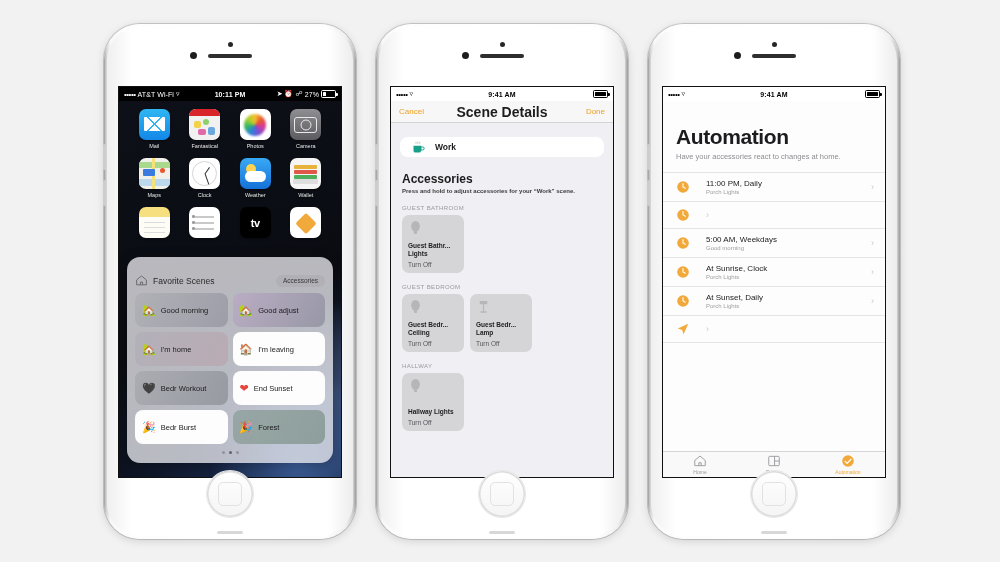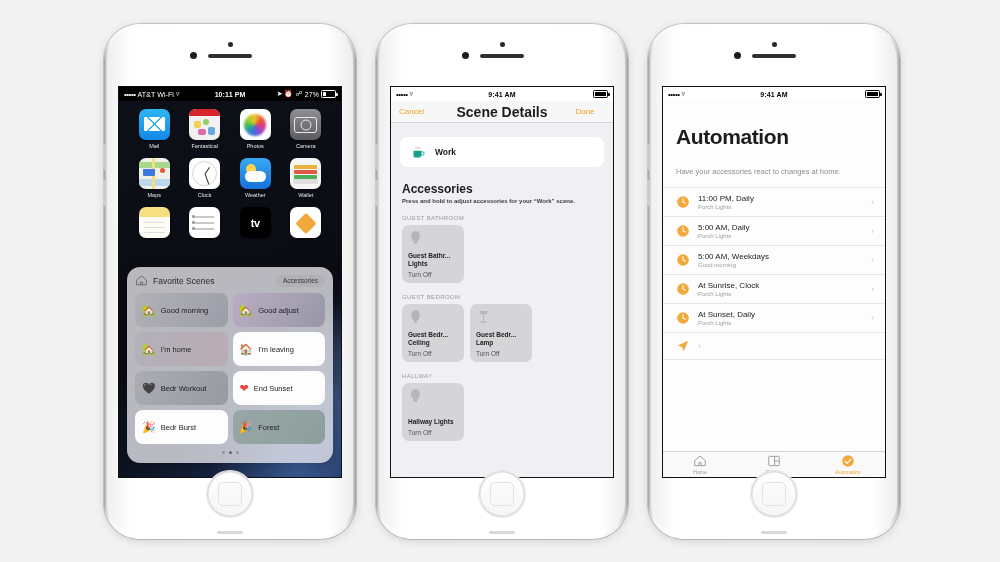--- a/index.html
+++ b/index.html
@@ -126,21 +126,21 @@
   .ic-remind .dt{position:absolute;left:3px;width:2.5px;height:2.5px;border-radius:50%;background:#9b9b9b;}
   .ic-tv{background:#000;}
   .ic-tv::after{content:"tv";position:absolute;left:50%;top:50%;transform:translate(-50%,-50%);
     color:#fff;font-size:11px;font-weight:bold;letter-spacing:-.5px;}
   .ic-home{background:#fff;}
   .ic-home::after{content:"";position:absolute;left:50%;top:9px;transform:translateX(-50%) rotate(45deg);
     width:15px;height:15px;background:#f2a93b;border-radius:2px;}
 
   
   .widget{position:absolute;left:8px;right:8px;bottom:14px;
-    border-radius:13px;padding:7px 8px 9px;
+    border-radius:13px;padding:17px 8px 9px;
     background:rgba(228,228,232,.80);
     backdrop-filter:blur(10px);
     box-shadow:0 3px 14px rgba(0,0,0,.3);}
   .w-head{display:flex;align-items:center;gap:5px;margin-bottom:6px;}
   .w-home-ic{width:13px;height:13px;position:relative;flex:0 0 auto;}
   .w-home-ic svg{display:block;}
   .w-title{font-size:8.5px;font-weight:500;color:#2a2a2a;flex:1;}
   .w-pill{font-size:6.5px;color:#3b3b3b;background:rgba(170,170,175,.55);
     padding:2.5px 7px;border-radius:9px;}
   .scenes{display:grid;grid-template-columns:1fr 1fr;gap:5px;}
@@ -158,43 +158,43 @@
   .sc-h{background:linear-gradient(120deg,rgba(150,166,164,.95),rgba(140,156,152,.95));}
   .pagedots{display:flex;justify-content:center;gap:4px;margin-top:7px;}
   .pagedots span{width:3px;height:3px;border-radius:50%;background:rgba(120,120,125,.6);}
   .pagedots span.on{background:rgba(90,90,95,.9);}
 
   
   .p2body{height:376px;background:#efeff4;position:relative;overflow:hidden;}
   .navbar{height:22px;background:#f7f7f7;border-bottom:.5px solid #d4d4d4;
     display:flex;align-items:center;padding:0 8px;box-sizing:border-box;}
   .nav-l,.nav-r{font-size:8px;color:#f0a020;width:40px;}
-  .nav-r{text-align:center;}
+  .nav-r{text-align:right;}
   .nav-t{flex:1;text-align:center;font-size:14px;font-weight:bold;color:#1c1c1e;}
-  .scene-card{margin:14px 9px 0;background:#fff;border-radius:8px;height:30px;
+  .scene-card{margin:14px 9px 0;background:#fff;border-radius:8px;height:20px;
     display:flex;align-items:center;gap:9px;padding:0 11px;box-sizing:border-box;}
   .mug{width:15px;height:15px;position:relative;flex:0 0 auto;}
   .scene-card .nm{font-size:8.5px;font-weight:bold;color:#1c1c1e;}
   .sec-h{margin:15px 11px 0;font-size:12px;font-weight:bold;color:#1c1c1e;}
   .sec-s{margin:2px 11px 0;font-size:6px;color:#3b3b3b;font-weight:bold;}
   .grp-lb{margin:11px 11px 4px;font-size:6px;color:#9a9a9e;letter-spacing:.4px;}
   .acc-row{display:flex;gap:6px;padding:0 11px;}
   .acc{width:62px;height:58px;border-radius:7px;background:#d5d5d8;
     position:relative;padding:5px 6px;box-sizing:border-box;}
   .acc .ai{position:absolute;left:7px;top:5px;}
   .acc .an{position:absolute;left:6px;bottom:16px;right:4px;font-size:6.5px;font-weight:bold;color:#1c1c1e;line-height:1.15;}
   .acc .av{position:absolute;left:6px;bottom:5px;font-size:6.5px;color:#55555a;}
 
   
   .p3body{height:376px;background:#fdfdfd;position:relative;overflow:hidden;display:flex;flex-direction:column;}
   .auto-head{padding:24px 13px 0;}
   .auto-title{font-size:21px;font-weight:bold;color:#1c1c1e;letter-spacing:-.4px;}
-  .auto-sub{font-size:7.5px;color:#8e8e93;margin-top:18px;line-height:1.35;max-width:175px;}
+  .auto-sub{font-size:7.5px;color:#8e8e93;margin-top:3px;line-height:1.35;max-width:175px;}
   .auto-list{margin-top:10px;flex:1;}
-  .arow{display:flex;align-items:center;gap:8px;padding:6px 11px 6px 13px;
+  .arow{display:flex;align-items:center;gap:16px;padding:6px 11px 6px 13px;
     border-bottom:.5px solid #e6e6e8;min-height:23px;box-sizing:border-box;}
   .arow:first-child{border-top:.5px solid #e6e6e8;}
   .aic{width:14px;height:14px;flex:0 0 auto;position:relative;}
   .atxt{flex:1;}
   .atitle{font-size:8px;color:#1c1c1e;}
   .asub{font-size:6px;color:#a0a0a5;margin-top:1px;}
   .chev{color:#c7c7cc;font-size:9px;}
   .cta-wrap{padding:9px 11px 10px;}
   .cta{height:25px;border-radius:6px;display:flex;align-items:center;justify-content:center;
     color:#fff;font-size:8.5px;}
@@ -543,24 +543,20 @@
             <span class="chev">›</span>
           </div>
 
           <div class="arow">
             <span class="aic">
               <svg width="14" height="14" viewBox="0 0 24 24">
                   <circle cx="12" cy="12" r="10" fill="#f2a93b"></circle>
                   <path d="M12 6 v6 l4 2" stroke="#fff" stroke-width="1.8" fill="none" stroke-linecap="round"></path>
                 </svg>
             </span>
-            <span class="atxt">
-              <span class="atitle" style="display:block">5:00 AM, Daily</span>
-              <span class="asub" style="display:block">Porch Lights</span>
-            </span>
             <span class="chev">›</span>
           </div>
 
           <div class="arow">
             <span class="aic">
               <svg width="14" height="14" viewBox="0 0 24 24">
                   <circle cx="12" cy="12" r="10" fill="#f2a93b"></circle>
                   <path d="M12 6 v6 l4 2" stroke="#fff" stroke-width="1.8" fill="none" stroke-linecap="round"></path>
                 </svg>
             </span>

